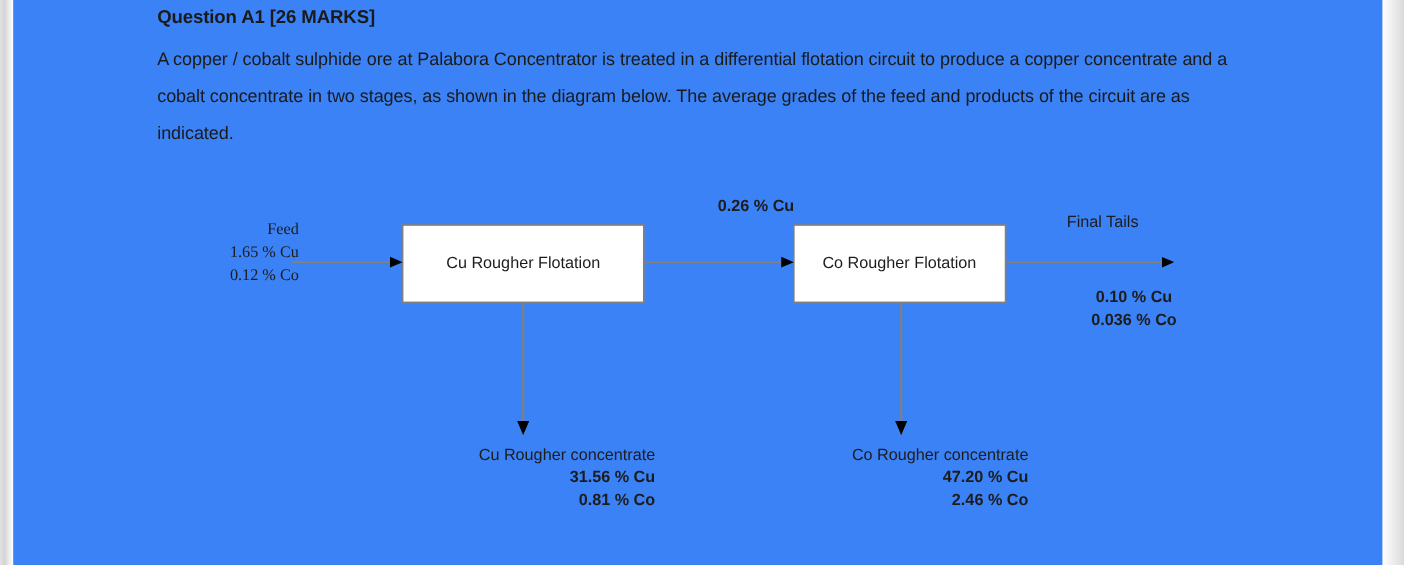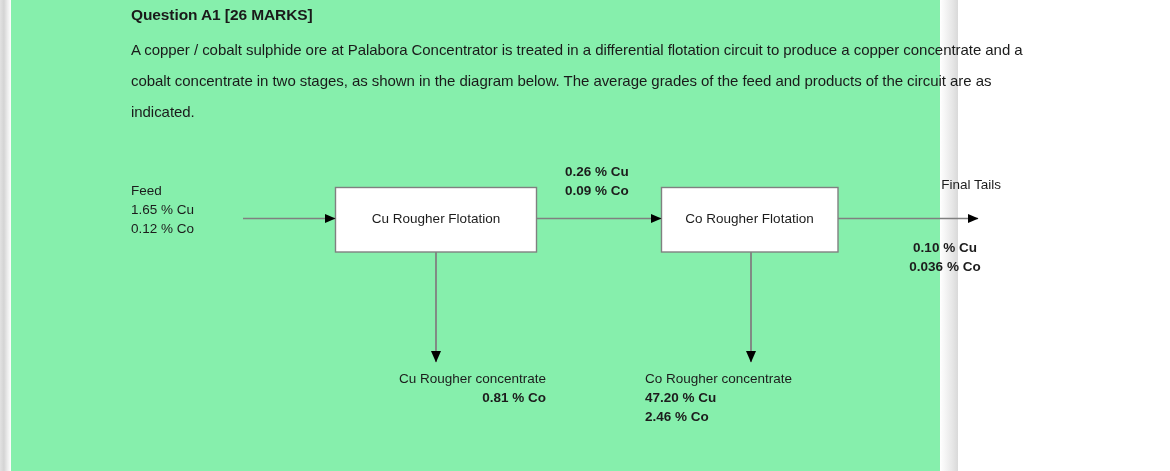--- a/index.html
+++ b/index.html
@@ -9,23 +9,23 @@
   }
   body {
     width: 1170px;
     height: 471px;
     overflow: hidden;
     font-family: "Liberation Sans", sans-serif;
     color: #1a1a1a;
   }
   .page {
     position: relative;
-    width: 958px;
+    width: 1170px;
     height: 471px;
-    background: #86efac;
+    background: #3b82f6;
     box-sizing: border-box;
   }
   
   .edge-shadow-left {
     position: absolute;
     left: 0; top: 0;
     width: 11px; height: 471px;
     background: linear-gradient(to right, #e2e2e2 0%, #d4d4d4 35%, #ededed 70%, #ffffff 100%);
     pointer-events: none;
   }
@@ -78,27 +78,27 @@
   .dlabel.center { text-align: center; }
   .box-label {
     position: absolute;
     font-size: 13.5px;
     color: #1c1c1c;
     white-space: nowrap;
     text-align: center;
   }
 
   
-  #feed-label      { left: 131px; top: 181px; width: 118px; text-align: left; }
+  #feed-label      { left: 131px; top: 181px; width: 118px; text-align: right; font-family: Liberation Serif, serif; }
   #feed-title      { font-weight: normal; }
-  #mid-label       { left: 565px; top: 162px; width: 130px; text-align: left; font-weight: bold; }
-  #tails-title     { left: 889px; top: 175px; width: 112px; text-align: right; }
+  #mid-label       { left: 565px; top: 162px; width: 130px; text-align: center; font-weight: bold; }
+  #tails-title     { left: 889px; top: 175px; width: 112px; text-align: left; }
   #tails-values    { left: 889px; top: 238px; width: 112px; text-align: center; font-weight: bold; }
   #cu-conc-label   { left: 334px; top: 369px; width: 212px; text-align: right; }
-  #co-conc-label   { left: 645px; top: 369px; width: 212px; text-align: left; }
+  #co-conc-label   { left: 645px; top: 369px; width: 212px; text-align: right; }
   .conc-title { font-weight: normal; }
   .conc-val   { font-weight: bold; }
 
   #cu-box-text { left: 336px; top: 211px; width: 200px; text-align: center; }
   #co-box-text { left: 661px; top: 211px; width: 177px; text-align: center; }
 </style>
 </head>
 <body>
 
 <div class="page">
@@ -142,31 +142,31 @@
     <div class="box-label" id="co-box-text">Co Rougher Flotation</div>
 
     <div class="dlabel center" id="feed-label">
       <div id="feed-title">Feed</div>
       <div class="bold">1.65 % Cu</div>
       <div class="bold">0.12 % Co</div>
     </div>
 
     <div class="dlabel" id="mid-label">
       <div>0.26 % Cu</div>
-      <div>0.09 % Co</div>
     </div>
 
     <div class="dlabel center" id="tails-title">Final Tails</div>
     <div class="dlabel center" id="tails-values">
       <div>0.10 % Cu</div>
       <div>0.036 % Co</div>
     </div>
 
     <div class="dlabel center" id="cu-conc-label">
       <div class="conc-title">Cu Rougher concentrate</div>
+      <div class="conc-val">31.56 % Cu</div>
       <div class="conc-val">0.81 % Co</div>
     </div>
 
     <div class="dlabel center" id="co-conc-label">
       <div class="conc-title">Co Rougher concentrate</div>
       <div class="conc-val">47.20 % Cu</div>
       <div class="conc-val">2.46 % Co</div>
     </div>
 
   </div>

